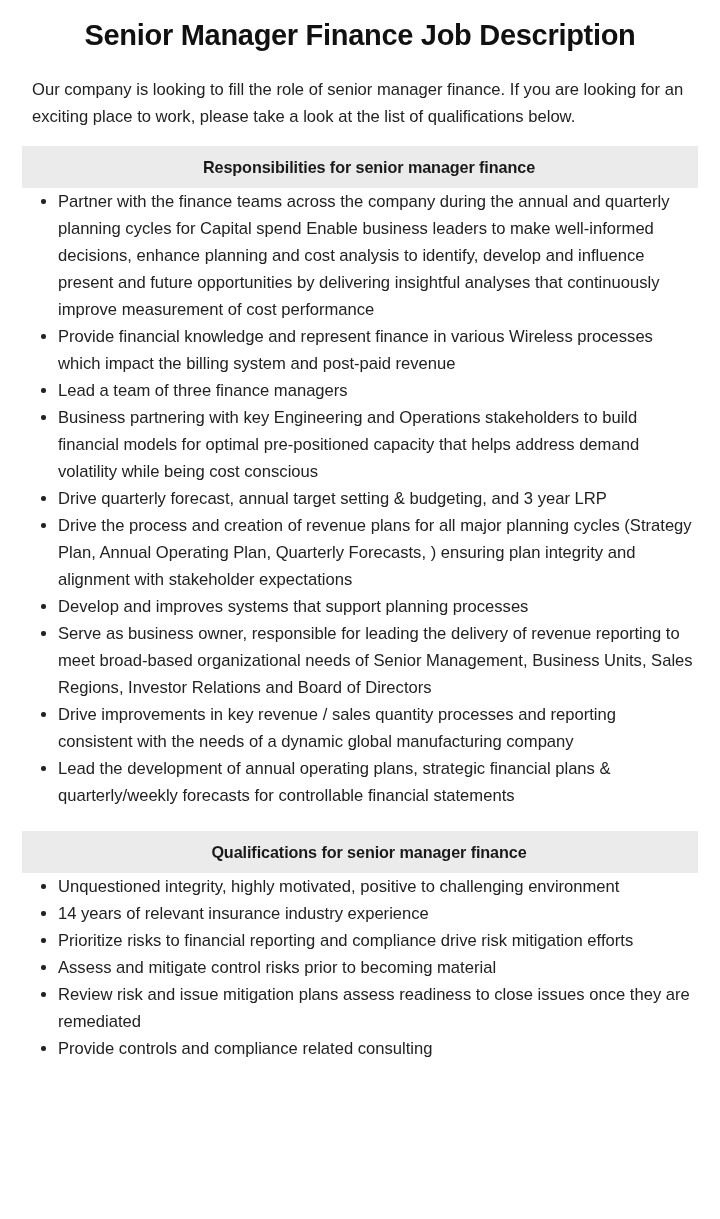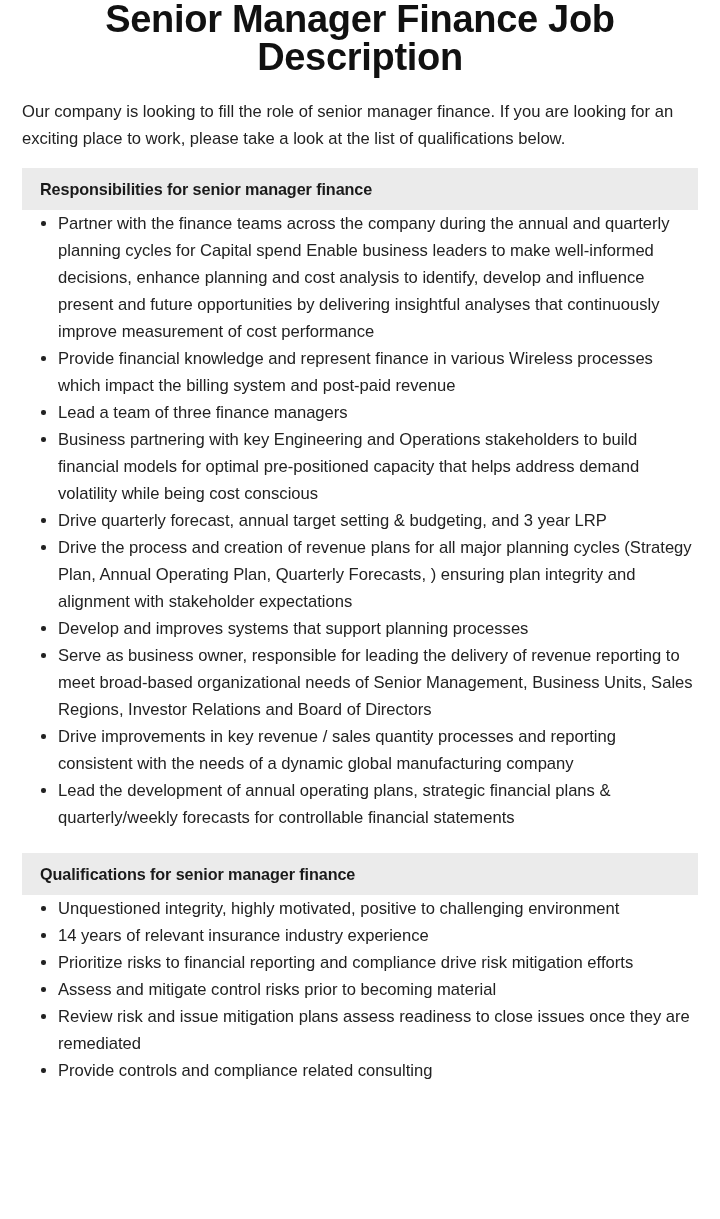--- a/index.html
+++ b/index.html
@@ -16,49 +16,50 @@
     -webkit-font-smoothing: antialiased;
   }
   .page {
     width: 720px;
     height: 1219px;
     position: relative;
     box-sizing: border-box;
     background: #ffffff;
   }
   .doc-title {
-    font-size: 38px;
+    font-size: 29px;
     font-weight: bold;
     text-align: center;
     letter-spacing: -0.3px;
     line-height: 38px;
-    margin: 0 0 0 0;
+    margin: 16px 0 0 0;
     padding: 0 14px;
     color: #111111;
     box-sizing: border-box;
   }
   .intro {
     font-size: 16.6px;
     line-height: 27px;
     margin: 22px 0 0 0;
-    padding: 0 24px 0 22px;
+    padding: 0 24px 0 32px;
     color: #222222;
     box-sizing: border-box;
   }
   .section {
     margin-top: 16px;
   }
   .section-header {
     background: #ebebeb;
     margin: 0 22px;
     height: 42px;
     display: flex;
     align-items: center;
     padding-left: 18px;
     box-sizing: border-box;
+    justify-content: center;
   }
   .section-header-text {
     font-size: 16.2px;
     font-weight: bold;
     color: #1a1a1a;
     letter-spacing: -0.1px;
   }
   ul.bullets {
     list-style: none;
     margin: 0;

